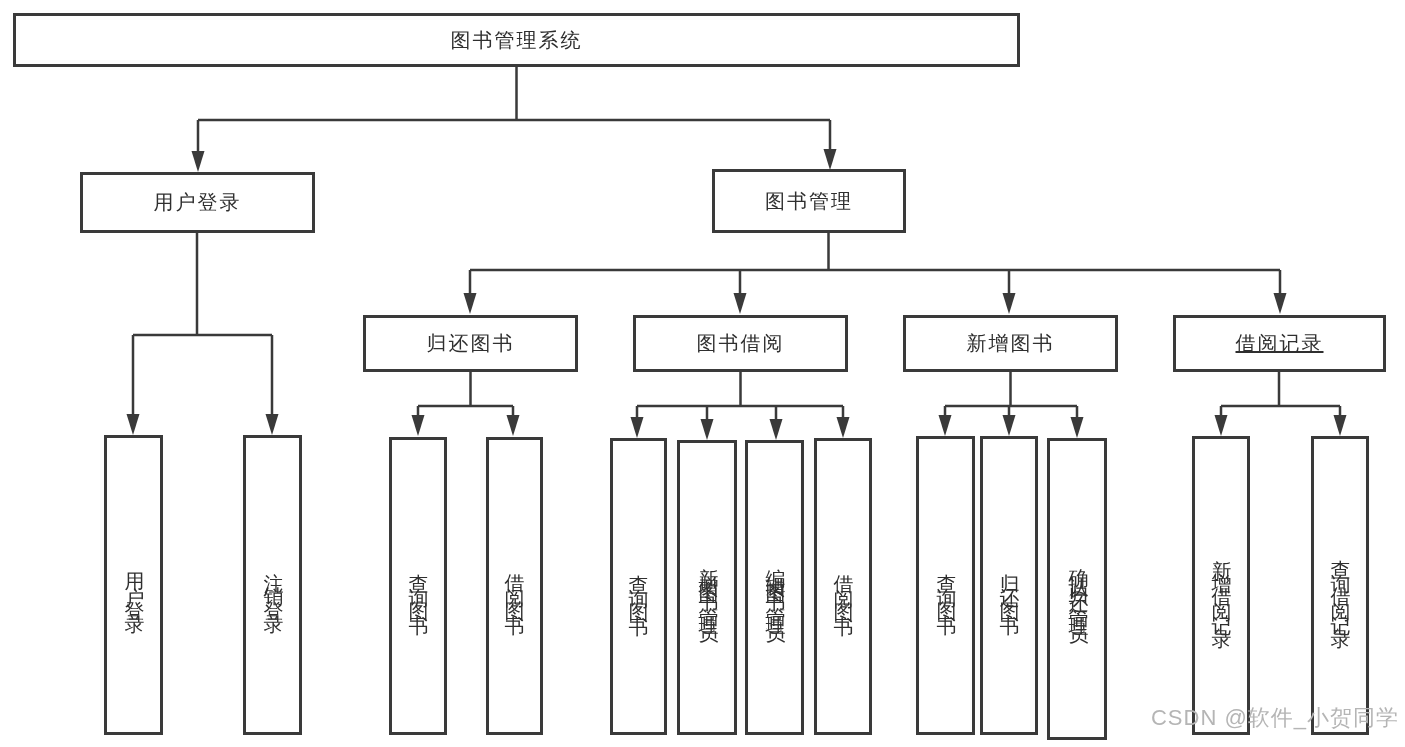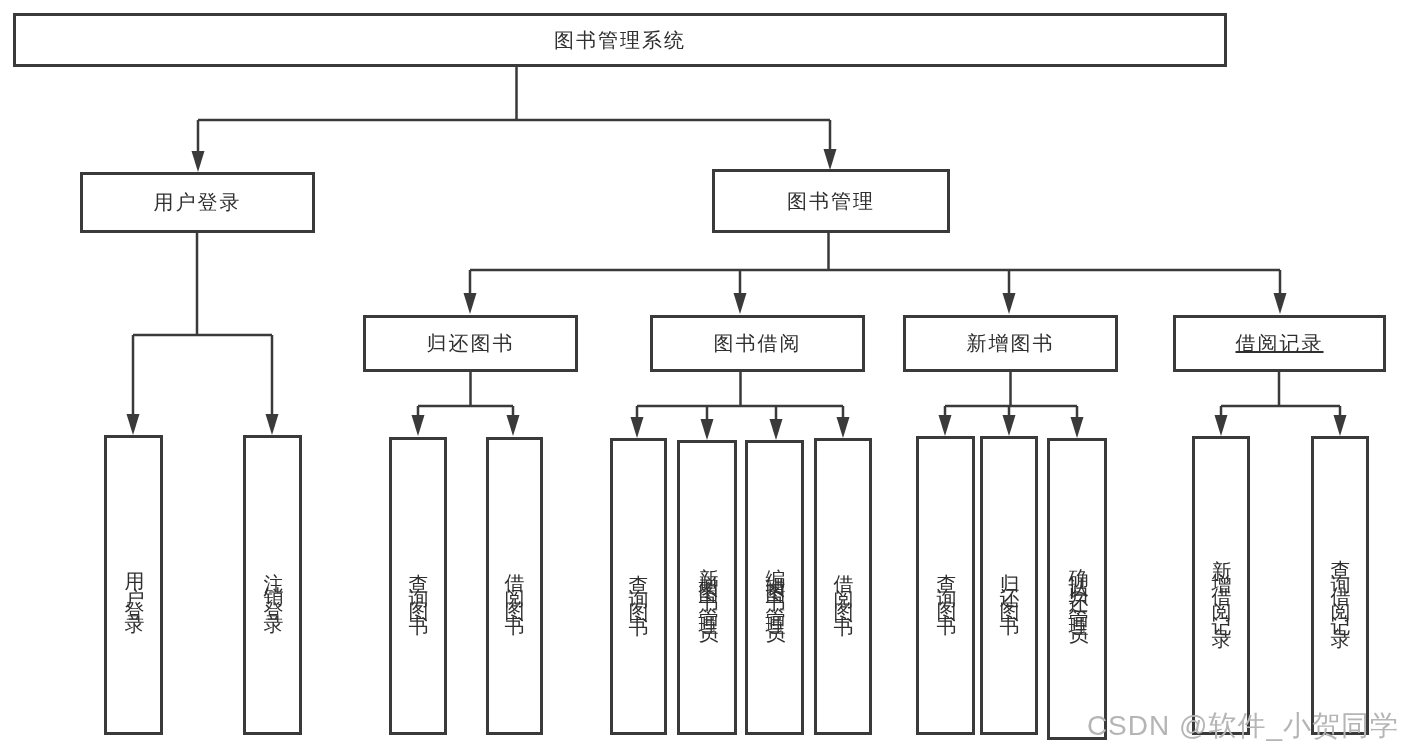--- a/index.html
+++ b/index.html
@@ -46,48 +46,48 @@
     writing-mode: vertical-rl;
     text-orientation: mixed;
     text-align: center;
     font-size: 20px;
     letter-spacing: 14px;
     line-height: 51px;
     overflow: hidden;
   }
   .vbox.long { letter-spacing: 8px; }
 
-  .n-root  { left: 13px;  top: 13px;  width: 1214px; height: 54px; }
+  .n-root  { left: 13px;  top: 13px;  width: 1007px; height: 54px; }
   .n-login { left: 80px;  top: 172px; width: 235px;  height: 61px; }
-  .n-mgmt  { left: 712px; top: 169px; width: 238px;  height: 64px; }
+  .n-mgmt  { left: 712px; top: 169px; width: 194px;  height: 64px; }
 
   .n-l3-a { left: 363px;  top: 315px; width: 215px; height: 57px; }
-  .n-l3-b { left: 633px;  top: 315px; width: 215px; height: 57px; margin-left: 17px; }
+  .n-l3-b { left: 633px;  top: 315px; width: 215px; height: 57px; }
   .n-l3-c { left: 903px;  top: 315px; width: 215px; height: 57px; }
   .n-l3-d { left: 1173px; top: 315px; width: 213px; height: 57px; text-decoration: underline; }
 
   .n-a1 { left: 104px;  top: 435px; width: 59px; height: 300px; }
   .n-a2 { left: 243px;  top: 435px; width: 59px; height: 300px; }
   .n-b1 { left: 389px;  top: 437px; width: 58px; height: 298px; }
   .n-b2 { left: 486px;  top: 437px; width: 57px; height: 298px; }
   .n-c1 { left: 610px;  top: 438px; width: 57px; height: 297px; }
   .n-c2 { left: 677px;  top: 440px; width: 60px; height: 295px; }
   .n-c3 { left: 745px;  top: 440px; width: 59px; height: 295px; }
   .n-c4 { left: 814px;  top: 438px; width: 58px; height: 297px; }
   .n-d1 { left: 916px;  top: 436px; width: 59px; height: 299px; }
   .n-d2 { left: 980px;  top: 436px; width: 58px; height: 299px; }
   .n-d3 { left: 1047px; top: 438px; width: 60px; height: 302px; }
   .n-e1 { left: 1192px; top: 436px; width: 58px; height: 299px; }
   .n-e2 { left: 1311px; top: 436px; width: 58px; height: 299px; }
 
   .watermark {
     position: absolute;
     right: 6px;
-    bottom: 2px;
-    font-size: 28px;
+    bottom: 14px;
+    font-size: 22px;
     color: var(--watermark);
     letter-spacing: 1px;
     z-index: 5;
     white-space: nowrap;
   }
 </style>
 </head>
 <body>
 
 <div class="stage">

